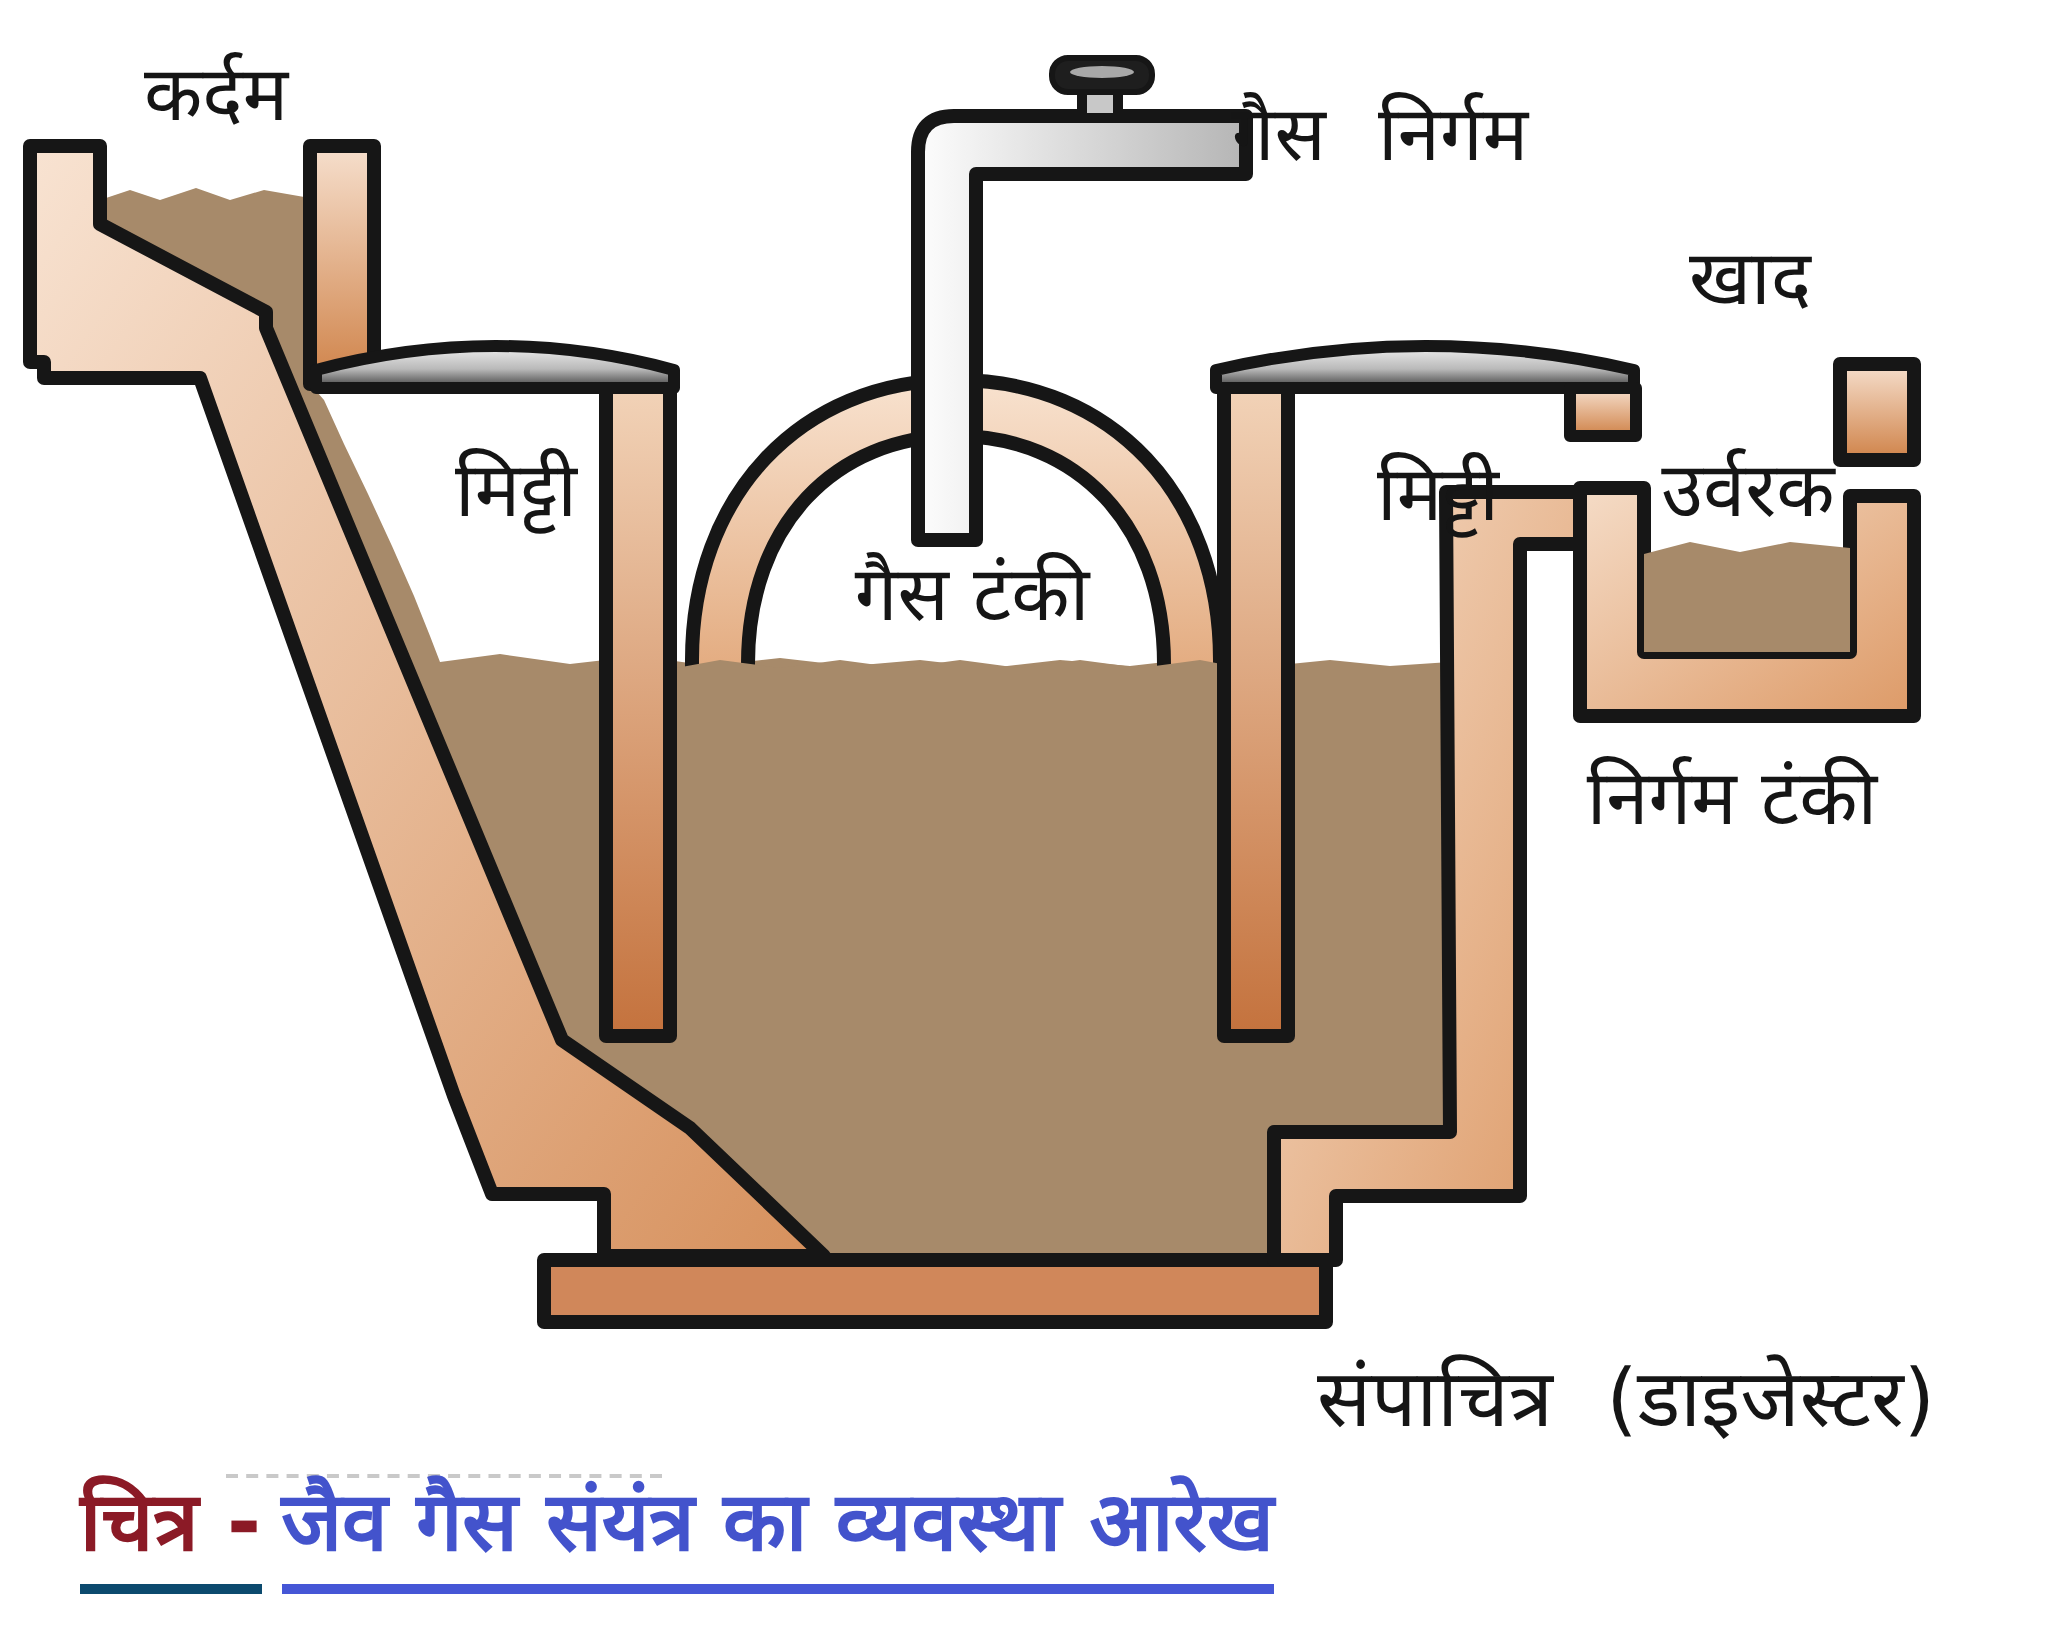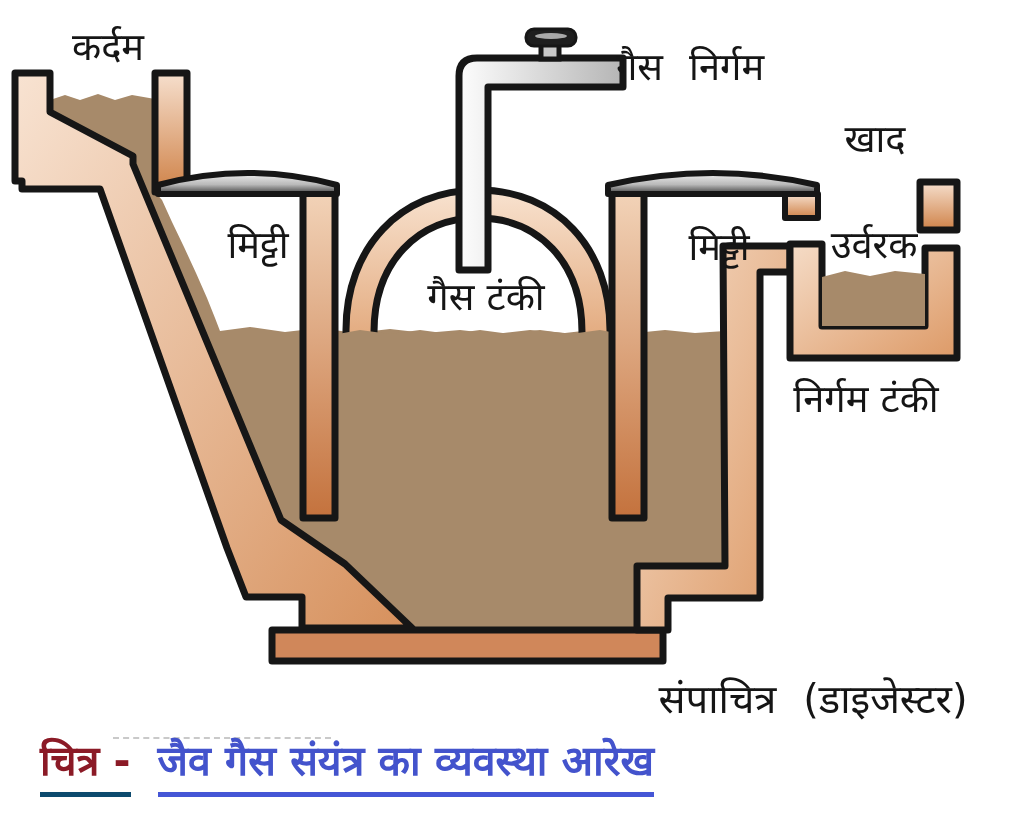--- a/index.html
+++ b/index.html
@@ -5,21 +5,21 @@
   html,body{margin:0;padding:0;background:#ffffff;}
   .stage{position:relative;width:1024px;height:813px;background:#ffffff;overflow:hidden;
          font-family:"DejaVu Sans", sans-serif;}
   svg{position:absolute;left:0;top:0;}
   .dia-label{font-family:"DejaVu Sans", sans-serif;font-size:38px;fill:#151515;text-anchor:middle;}
   .dia-label.wide{word-spacing:14px;}
   .dia-label.big{font-size:40px;}
   .caption{position:absolute;left:40px;top:731px;font-size:41px;font-weight:bold;
            white-space:nowrap;letter-spacing:0px;}
   .caption .cap-prefix{color:#8b1a26;border-bottom:5px solid #0c4a6e;padding-bottom:7px;}
-  .caption .cap-main{color:#4353cc;border-bottom:5px solid #4556d6;padding-bottom:7px;margin-left:27px;text-align:center;}
+  .caption .cap-main{color:#4353cc;border-bottom:5px solid #4556d6;padding-bottom:7px;margin-left:10px;text-align:center;}
   .cap-dashes{position:absolute;left:113px;top:737px;width:218px;border-top:2px dashed #c9c9c9;}
 </style>
 </head>
 <body>
 
 <div class="stage">
   <svg width="1024" height="813" viewBox="0 0 1024 813">
     <defs>
       <linearGradient id="gWall" x1="0" y1="0" x2="1" y2="1">
         <stop offset="0" stop-color="#f8e3d2"></stop>

